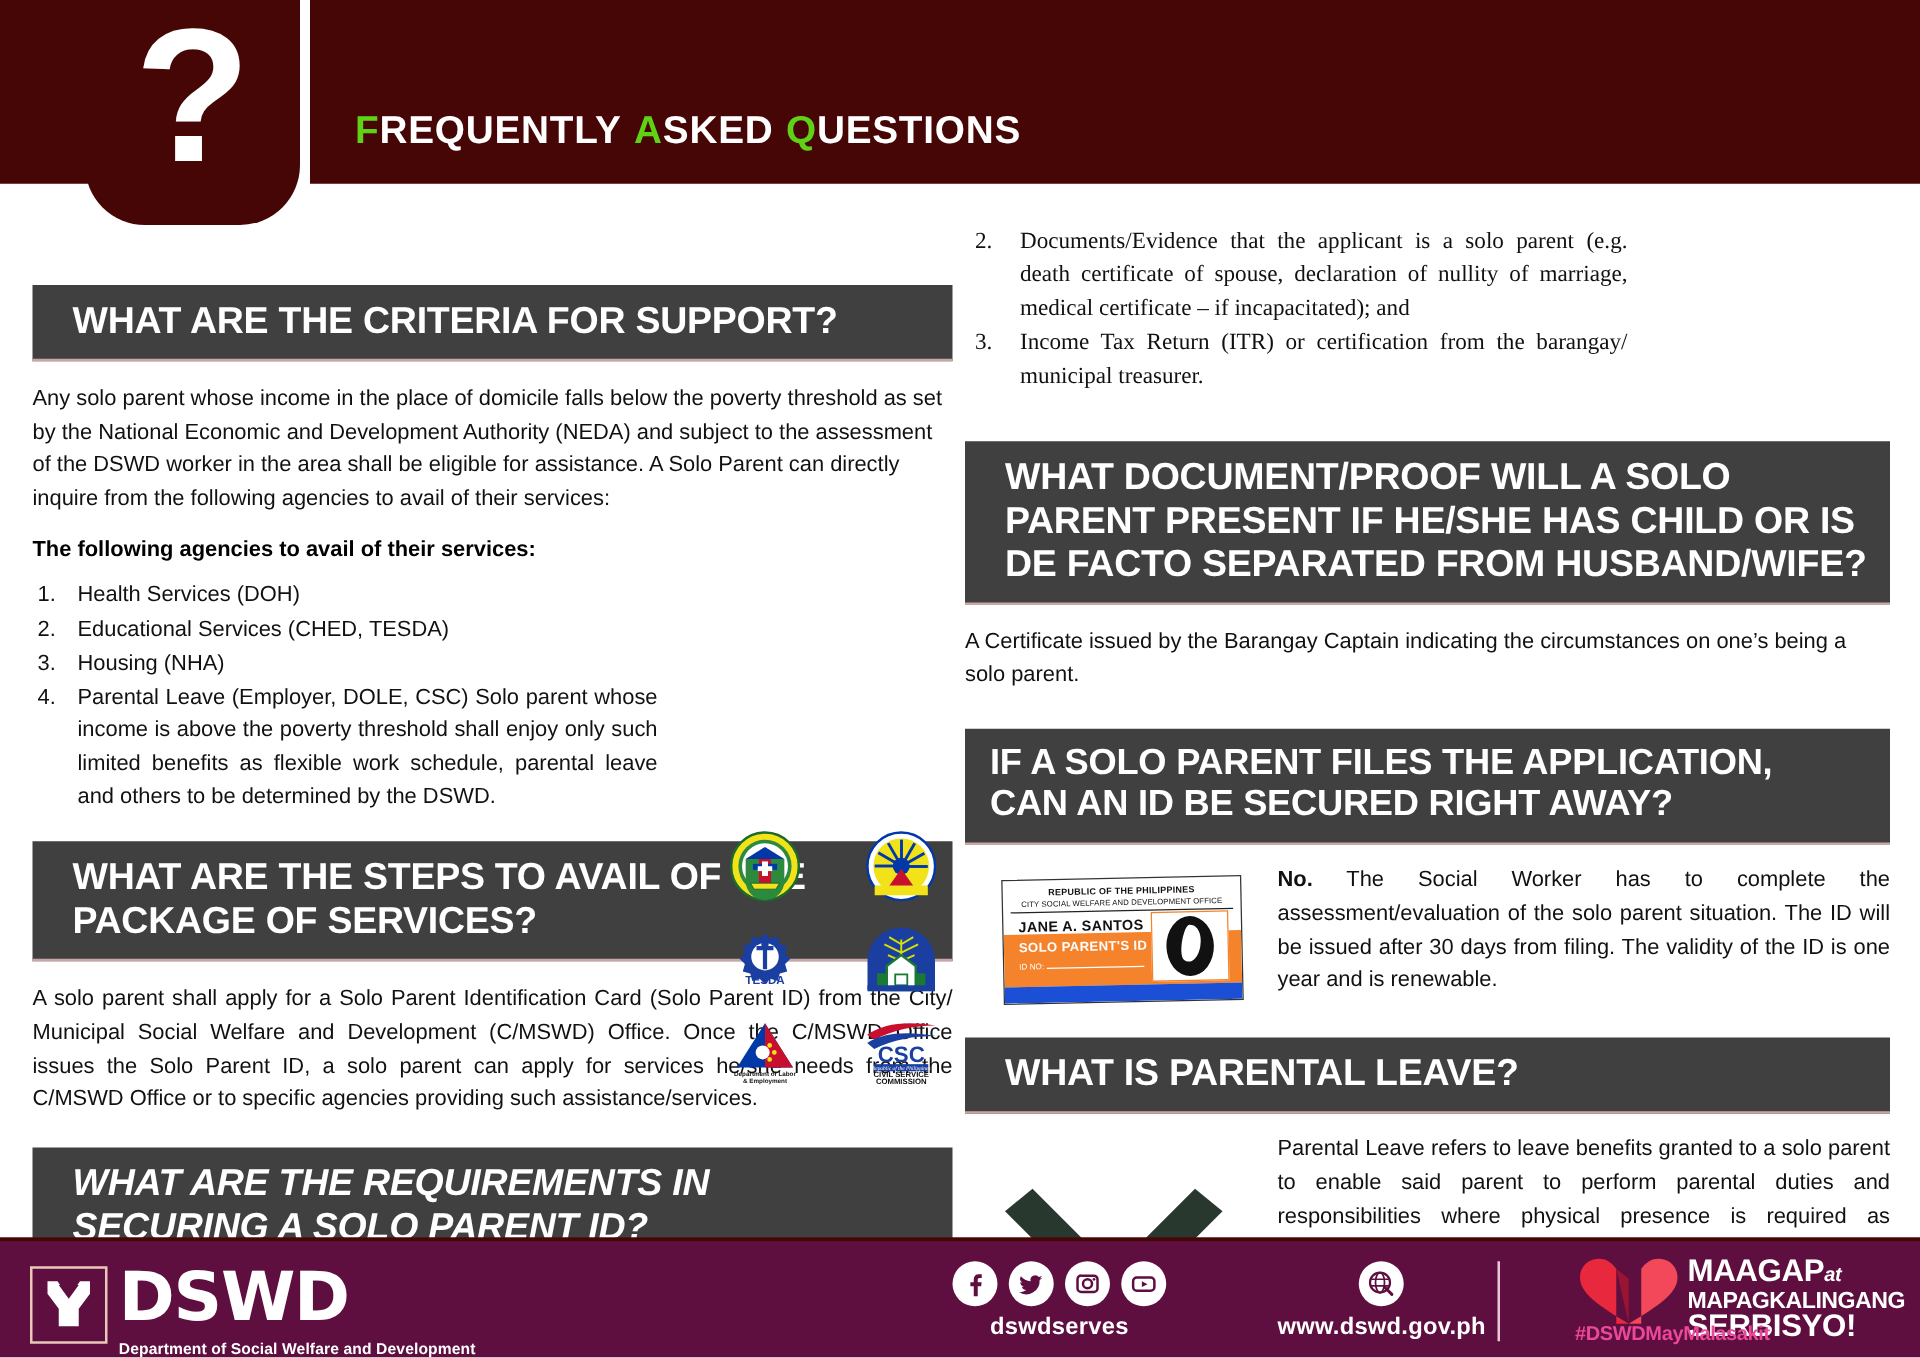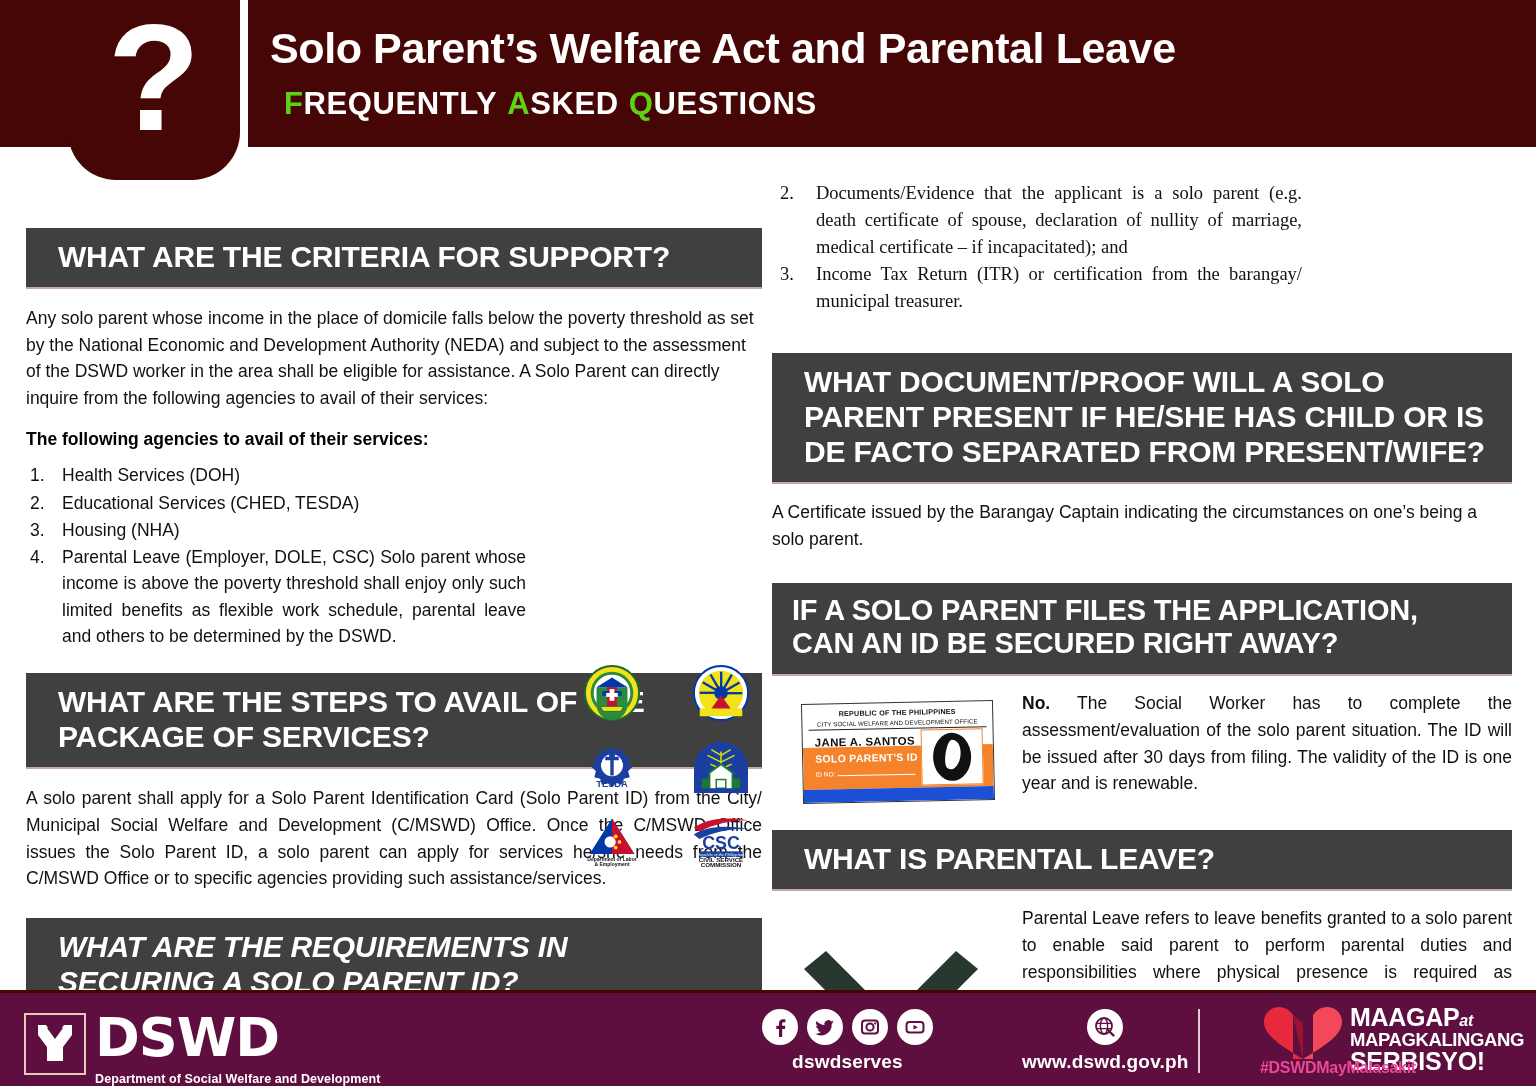--- a/index.html
+++ b/index.html
@@ -142,21 +142,20 @@
 </style>
 </head>
 <body>
 
 <div class="header">
   <div class="hdr-left-block"></div>
   <div class="hdr-bar"></div>
   <div class="q-badge">
       <span>?</span>
     </div>
-  <div class="hdr-title">Solo Parent’s Welfare Act and Parental Leave</div>
   <div class="hdr-sub">
     <span class="cap">F</span><span>REQUENTLY</span><span class="gap"></span><span class="cap">A</span><span>SKED</span><span class="gap"></span><span class="cap">Q</span><span>UESTIONS</span>
   </div>
 </div>
 
 <div class="col-left">
 
   <div class="qbar">WHAT ARE THE CRITERIA FOR SUPPORT?</div>
   <div class="body-text lead">Any solo parent whose income in the place of domicile falls below the poverty threshold as set by the National Economic and Development Authority (NEDA) and subject to the assessment of the DSWD worker in the area shall be eligible for assistance. A Solo Parent can directly inquire from the following agencies to avail of their services:</div>
   <div class="bold-lead">The following agencies to avail of their services:</div>
@@ -279,21 +278,21 @@
 <div class="col-right">
 
   <ol class="serif-nums" style="width:530px;">
     <li><span class="n">2.</span><span>Documents/Evidence that the applicant is a solo parent (e.g. death certificate of spouse, declaration of nullity of marriage, medical certificate – if incapacitated); and</span></li>
     <li><span class="n">3.</span><span>Income Tax Return (ITR) or certification from the barangay/ municipal treasurer.</span></li>
   </ol>
 
   <div class="qbar" style="margin-top:38px;">
     <div>WHAT DOCUMENT/PROOF WILL A SOLO</div>
     <div>PARENT PRESENT IF HE/SHE HAS CHILD OR IS</div>
-    <div>DE FACTO SEPARATED FROM PRESENT/WIFE?</div>
+    <div>DE FACTO SEPARATED FROM HUSBAND/WIFE?</div>
   </div>
   <div class="r-body">A Certificate issued by the Barangay Captain indicating the circumstances on one’s being a solo parent.</div>
 
   <div class="qbar small" style="margin-top:30px;">
     <div>IF A SOLO PARENT FILES THE APPLICATION,</div>
     <div>CAN AN ID BE SECURED RIGHT AWAY?</div>
   </div>
 
   <div class="answer-row">
     <div class="idcard-area">

